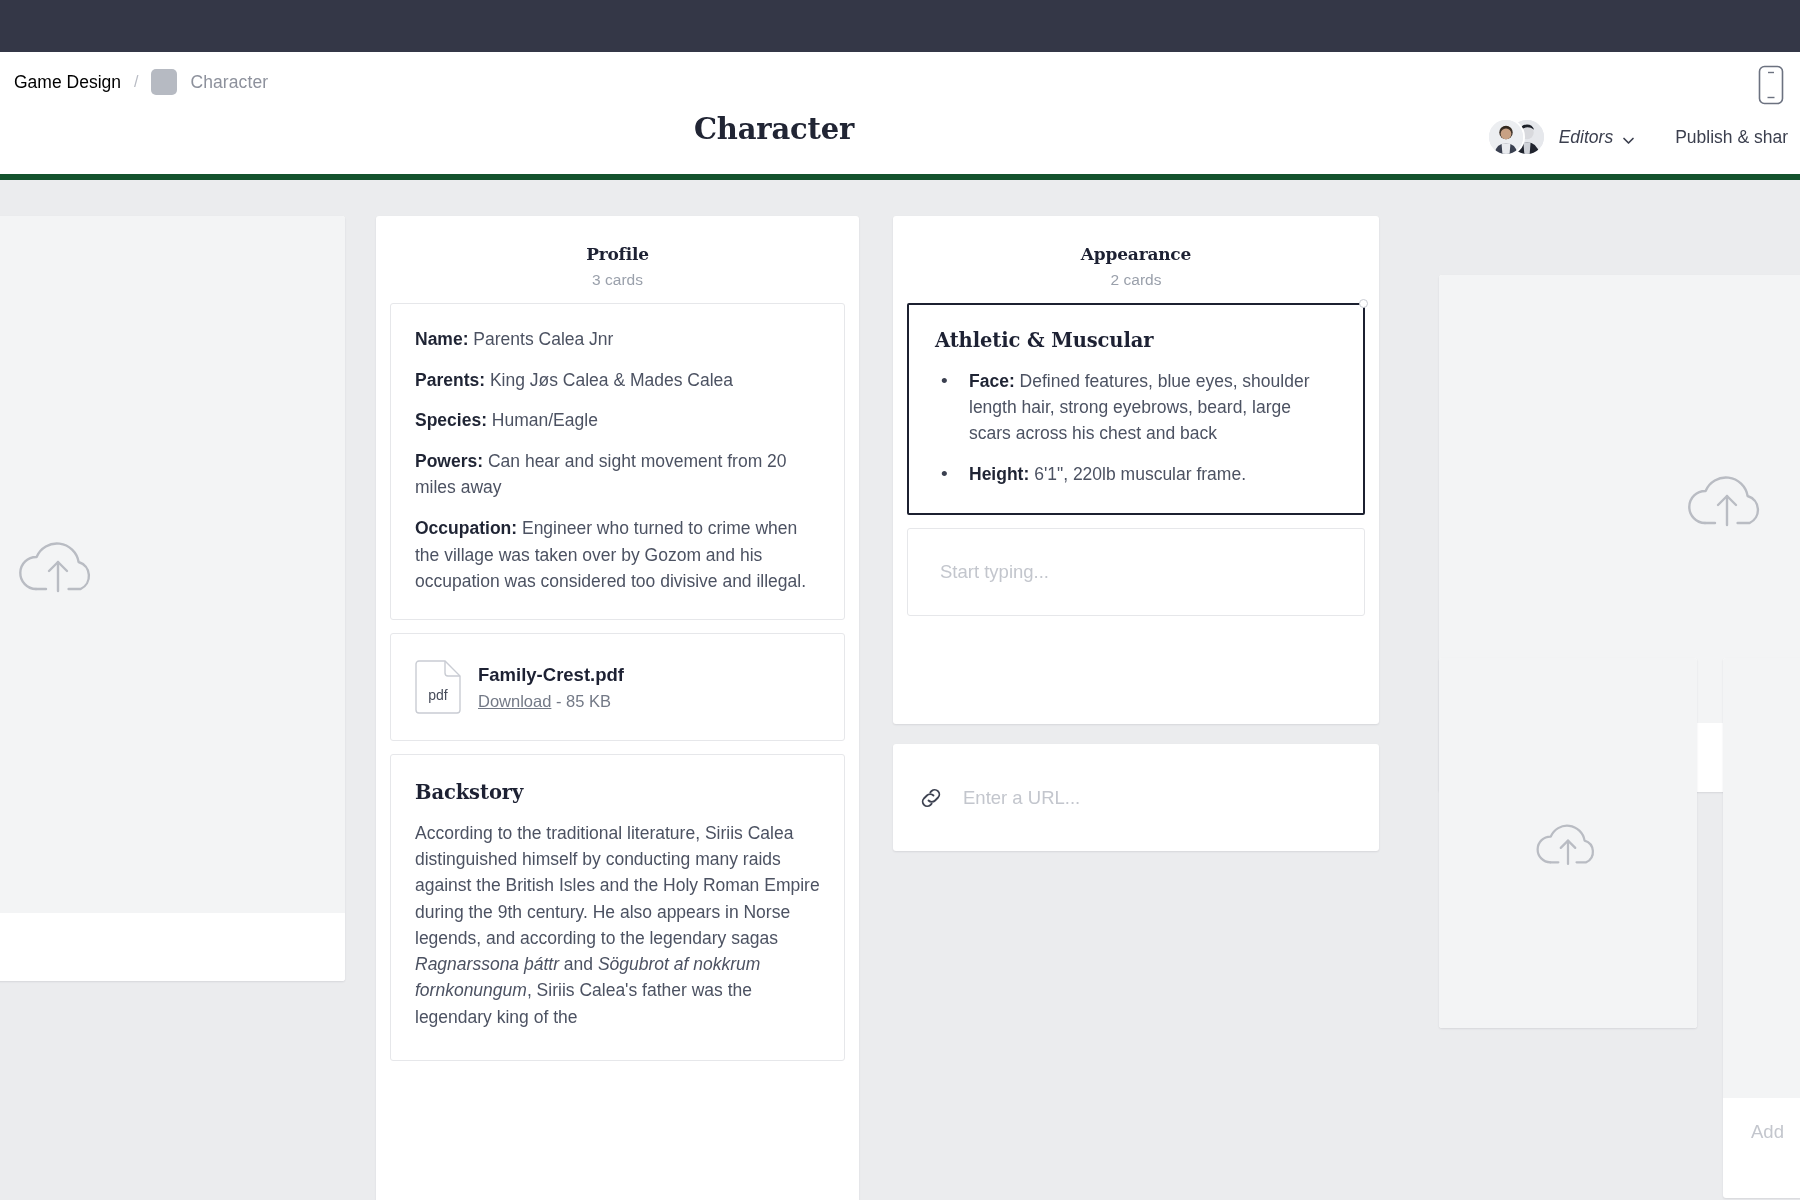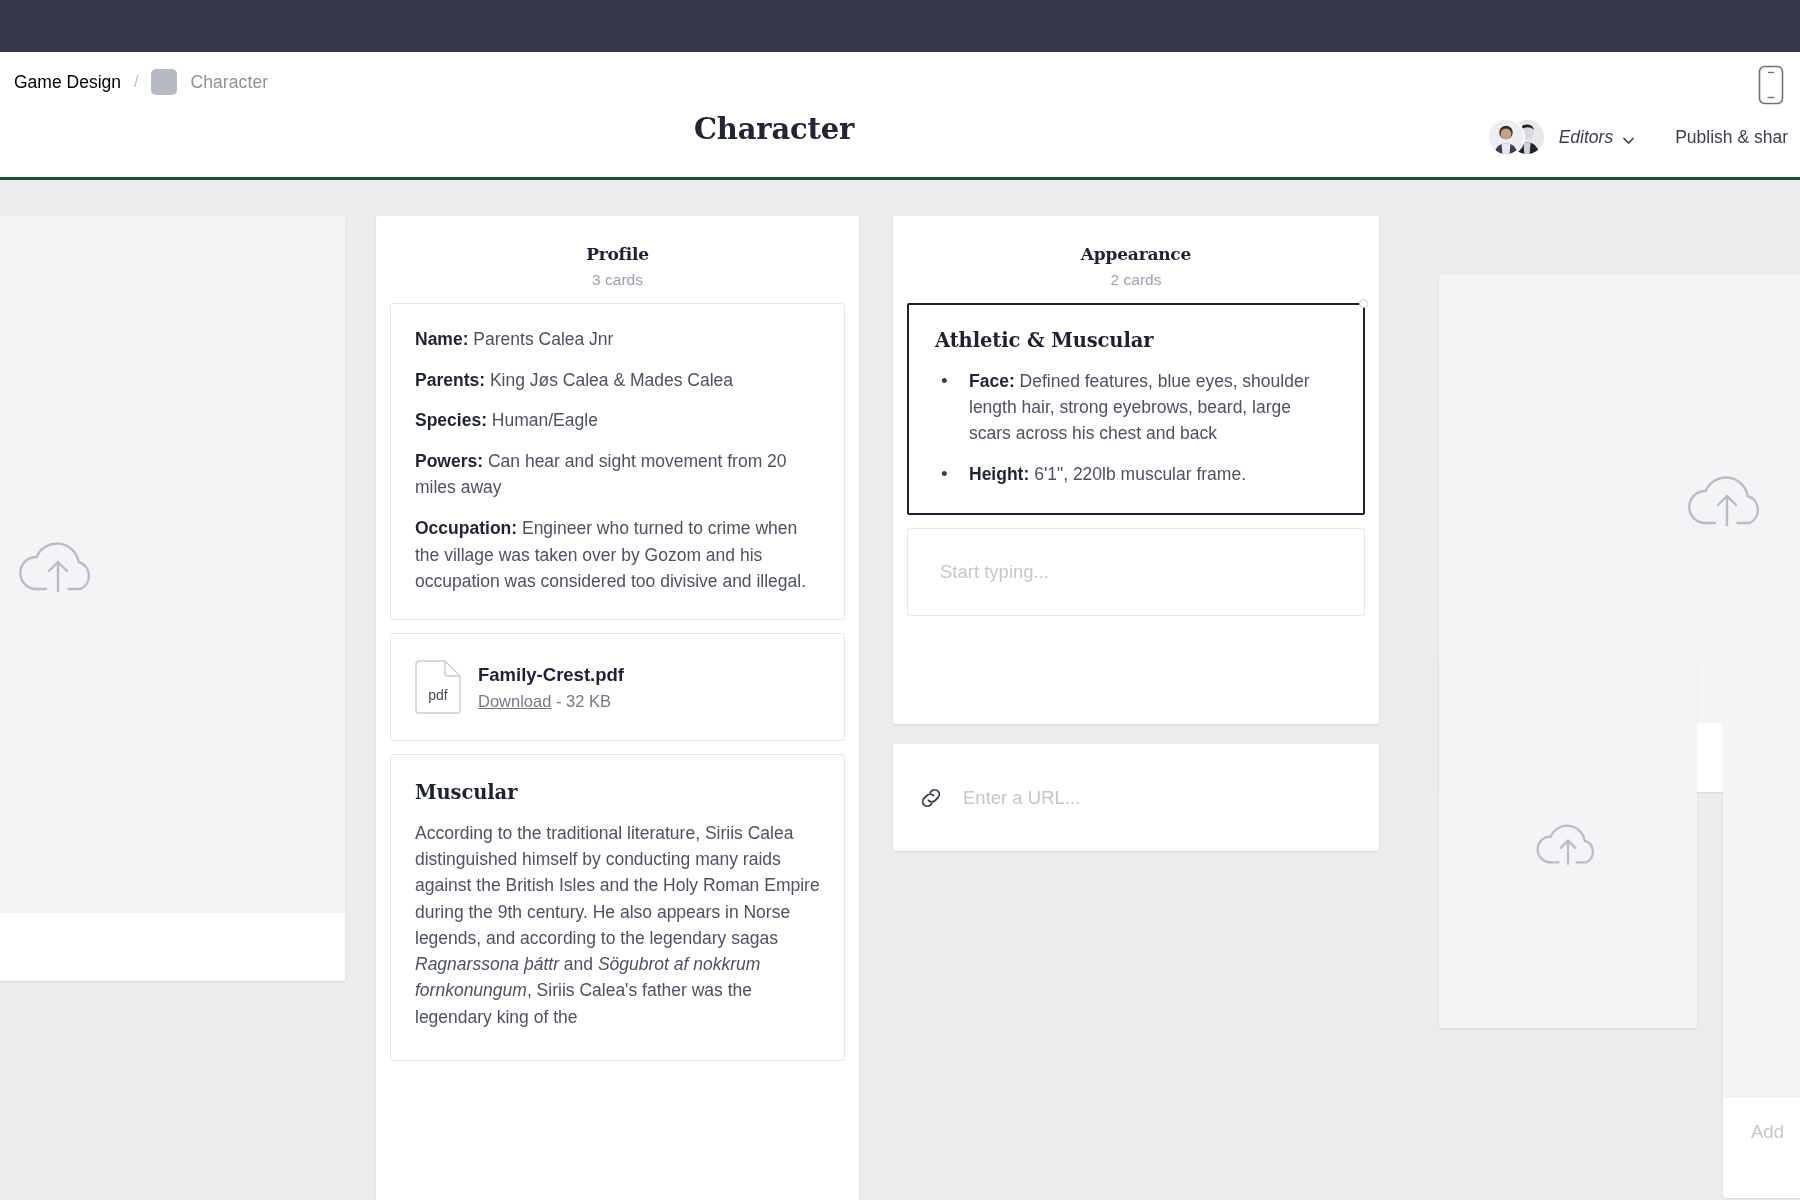--- a/index.html
+++ b/index.html
@@ -17,21 +17,21 @@
   
   .topbar {
     position: absolute; top: 0; left: 0; right: 0; height: 52px;
     background: #343747;
   }
 
   
   .header {
     position: absolute; top: 52px; left: 0; right: 0; height: 128px;
     background: #ffffff;
-    border-bottom: 3px solid #14532d;
+    border-bottom: 6px solid #14532d;
   }
   .breadcrumb {
     position: absolute; left: 0px; top: 17px;
     display: flex; align-items: center; gap: 13px;
     font-size: 17.5px;
   }
   .bc-sep { color: #b9bcc4; font-size: 16px; }
   .bc-thumb {
     width: 26px; height: 26px; border-radius: 5px;
     background: #b6bac2;
@@ -294,28 +294,28 @@
             <span class="pdf-icon">
               <svg viewBox="0 0 46 54" width="46" height="54">
                 <path d="M1 4 a3 3 0 0 1 3 -3 h26 l15 15 v34 a3 3 0 0 1 -3 3 h-38 a3 3 0 0 1 -3 -3z" fill="#ffffff" stroke="#c9ccd3" stroke-width="1.4"></path>
                 <path d="M30 1 v12 a3 3 0 0 0 3 3 h12" fill="none" stroke="#c9ccd3" stroke-width="1.4"></path>
                 <text x="23" y="40" text-anchor="middle" font-family="Liberation Sans, sans-serif" font-size="14" fill="#474c5a">pdf</text>
               </svg>
             </span>
             <div class="file-meta">
               <div class="file-name">Family-Crest.pdf</div>
               <div class="file-sub">
-                <a>Download</a><span> - </span><span>32 KB</span>
+                <a>Download</a><span> - </span><span>85 KB</span>
               </div>
             </div>
           </div>
         </div>
 
         <div class="card" style="padding:26px 24px 30px;">
-          <div class="card-heading">Muscular</div>
+          <div class="card-heading">Backstory</div>
           <div class="para">
             <span>According to the traditional literature, Siriis Calea distinguished himself by conducting many raids against the British Isles and the Holy Roman Empire during the 9th century. He also appears in Norse legends, and according to the legendary sagas </span><i>Ragnarssona þáttr</i><span> and </span><i>Sögubrot af nokkrum fornkonungum</i><span>, Siriis Calea's father was the legendary king of the</span>
           </div>
         </div>
 
       </div>
     </div>
 
     <div class="column" style="left:893px; top:35px; width:486px; height:508px;">
       <div class="col-head">

